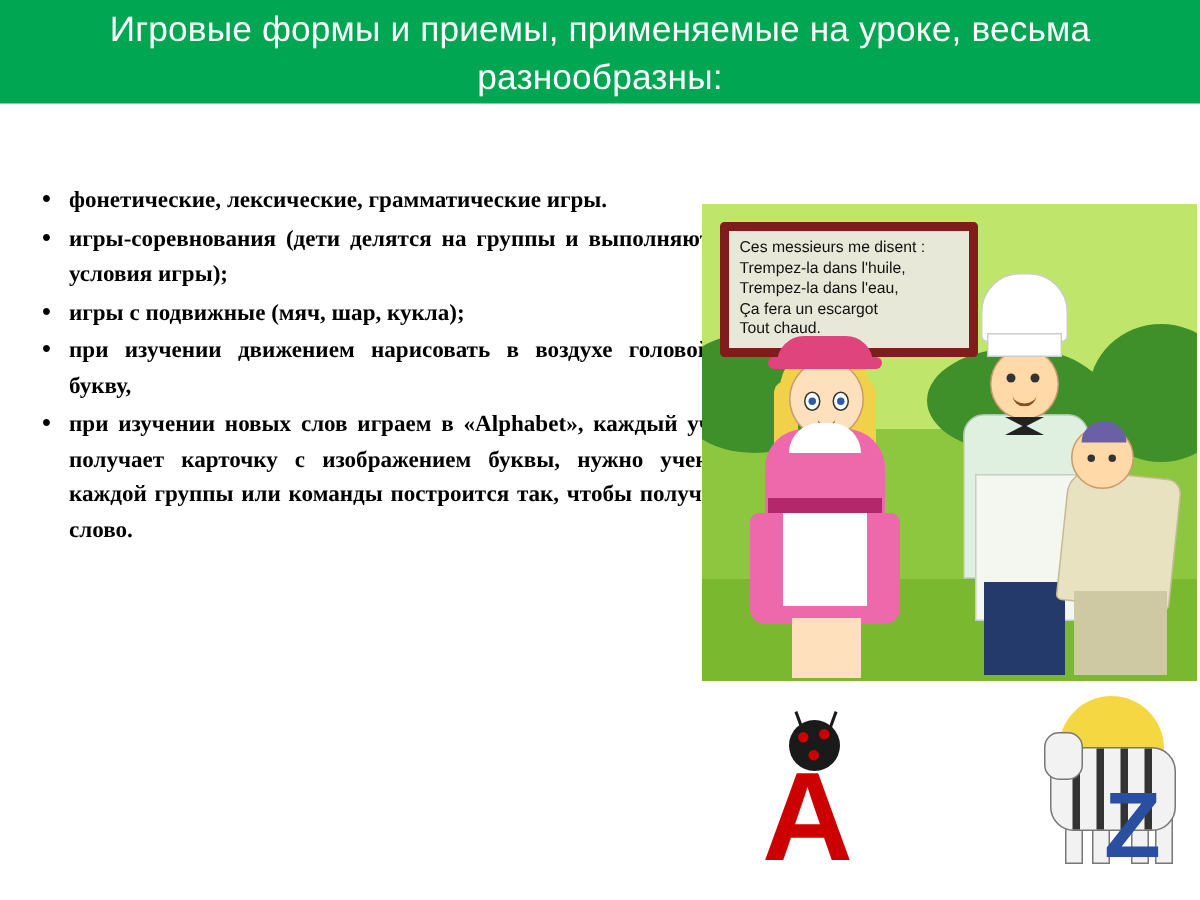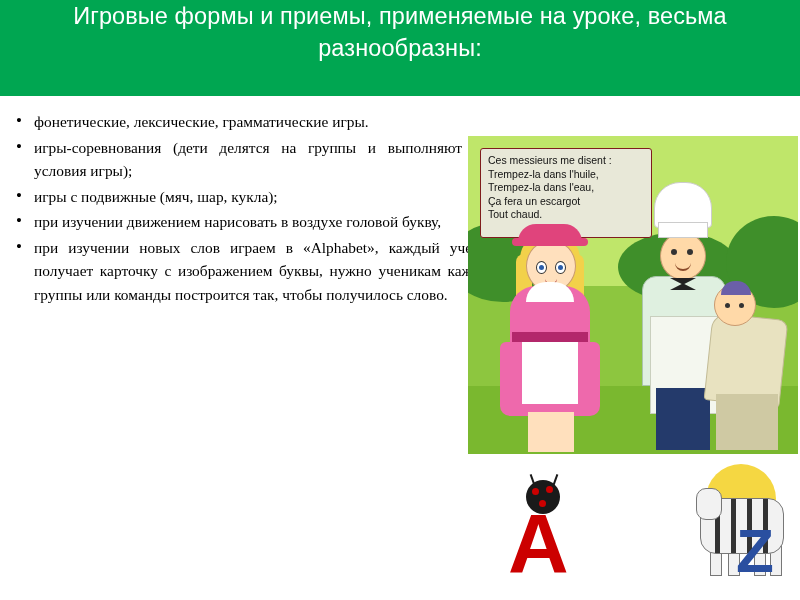--- a/index.html
+++ b/index.html
@@ -17,23 +17,24 @@
     position: relative;
     width: 800px;
     height: 600px;
     background: #ffffff;
   }
   .title-bar {
     position: absolute;
     left: 0;
     top: 0;
     width: 800px;
-    height: 96px;
+    height: 69px;
     background: #00a651;
     display: flex;
+    align-items: center;
     justify-content: center;
   }
   .title-text {
     color: #ffffff;
     font-family: "Liberation Sans", sans-serif;
     font-size: 23.5px;
     line-height: 32px;
     text-align: center;
     padding: 0 14px;
     font-weight: normal;
@@ -41,23 +42,24 @@
   }
   .body-area {
     position: absolute;
     left: 0;
     top: 96px;
     width: 800px;
     height: 504px;
   }
   ul.bullets {
     list-style: none;
-    margin: 0;
+    margin: 12px;
     padding: 14px 0 0 0;
     width: 470px;
+    font-weight: bold;
   }
   ul.bullets > li {
     position: relative;
     padding-left: 34px;
     margin-bottom: 2px;
     font-size: 15.4px;
     line-height: 23.5px;
     color: #000000;
     text-align: justify;
     padding-right: 8px;
@@ -108,21 +110,21 @@
     border-radius: 50%;
     background: #3f8f2a;
   }
   .speech {
     position: absolute;
     left: 12px;
     top: 12px;
     width: 172px;
     height: 90px;
     background: #e8e8d8;
-    border: 1px solid #7f1d1d;
+    border: 6px solid #7f1d1d;
     border-radius: 3px;
     padding: 5px 7px;
     font-family: "Liberation Sans", sans-serif;
     font-size: 10.5px;
     line-height: 13.6px;
     color: #111;
     box-sizing: border-box;
   }
   
   .girl-head {

